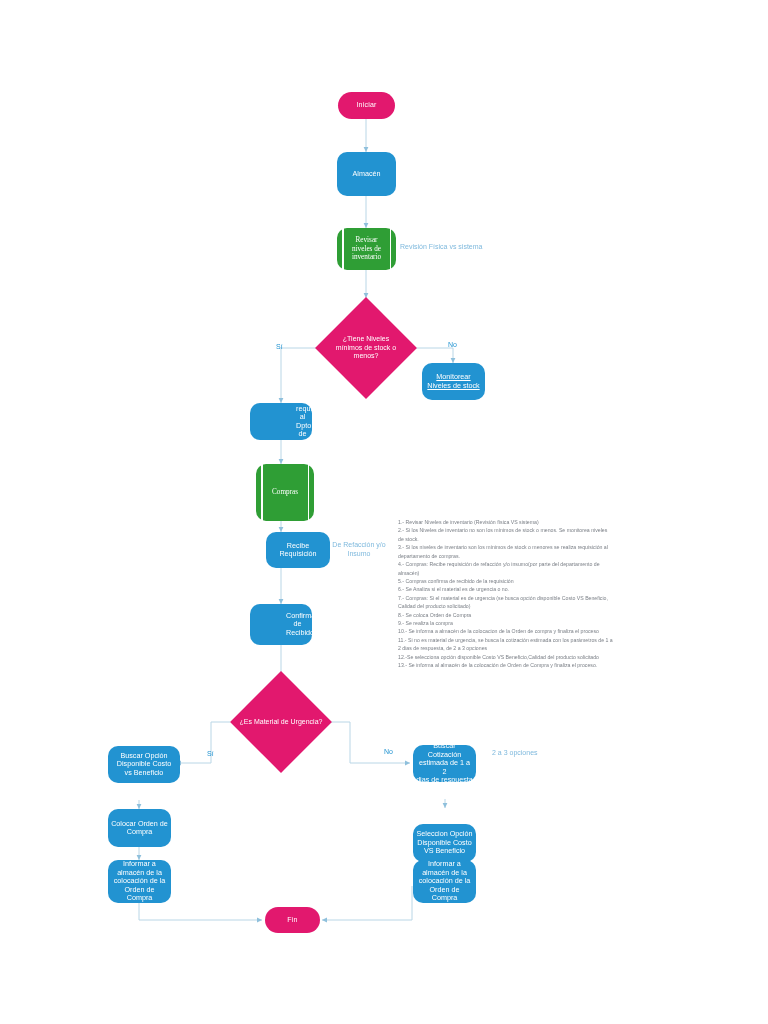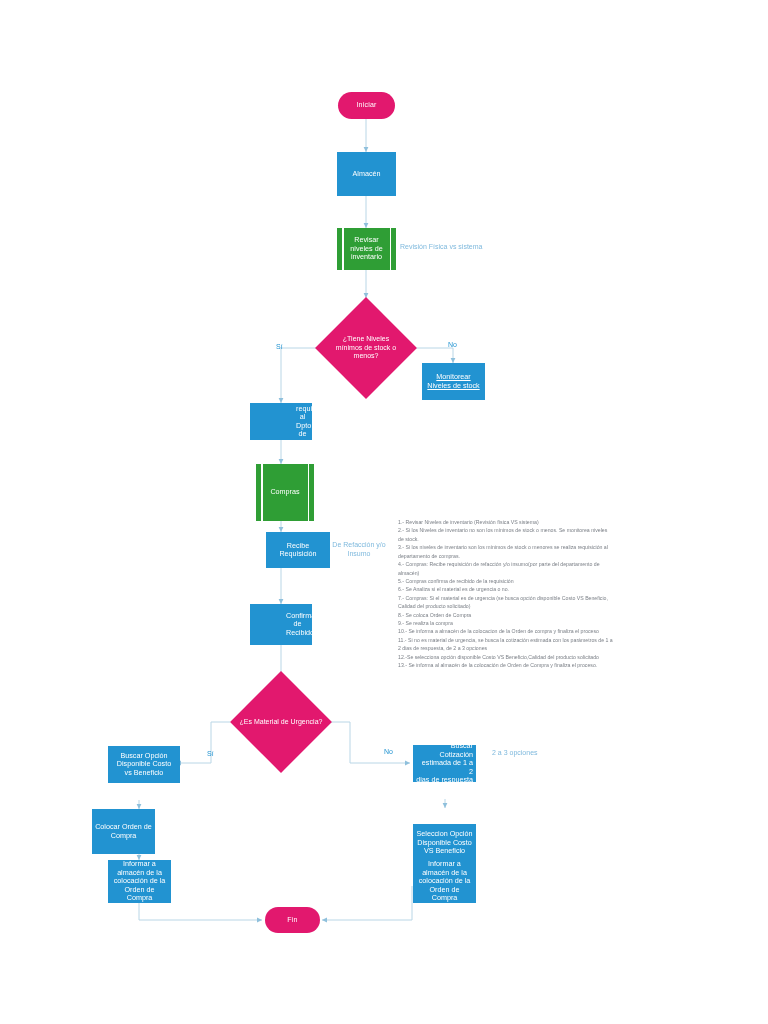--- a/index.html
+++ b/index.html
@@ -31,40 +31,42 @@
   .node {
     position: absolute;
     box-sizing: border-box;
     display: flex;
     align-items: center;
     justify-content: center;
     text-align: center;
     color: #ffffff;
     line-height: 1.18;
     padding: 2px 3px;
+    border-radius: 10px;
   }
   .node span {
     display: block;
     width: 100%;
     white-space: pre-line;
   }
   .terminator {
     background: #e2186e;
     border-radius: 999px;
     font-size: 7px;
     letter-spacing: 0.2px;
   }
   .process-blue {
     background: #2293d1;
     font-size: 7.2px;
   }
   .process-green {
     background: #2f9e35;
     font-size: 7.2px;
     position: absolute;
+    font-family: Liberation Serif, serif;
   }
   .process-green::before,
   .process-green::after {
     content: "";
     position: absolute;
     top: 0;
     bottom: 0;
     width: 1.5px;
     background: #ffffff;
   }
@@ -231,32 +233,32 @@
     <div class="dtext" style="left:-48%; width:196%; font-size:7px;">¿Es Material de Urgencia?</div>
   </div>
   <div class="edge-label" style="left:207px; top:750px;">Sí</div>
   <div class="edge-label" style="left:384px; top:748px;">No</div>
 
   <div class="node process-blue" style="left:108px; top:746px; width:72px; height:37px;justify-content:flex-end;">
     <span>Buscar Opción
 Disponible Costo
 vs Beneficio</span>
   </div>
-  <div class="node process-blue" style="left:92px; top:809px; width:63px; height:45px;">
+  <div class="node process-blue" style="left:108px; top:809px; width:63px; height:38px;">
     <span>Colocar Orden de
 Compra</span>
   </div>
   <div class="node process-blue" style="left:108px; top:860px; width:63px; height:43px;">
     <span>Informar a
 almacén de la
 colocación de la
 Orden de Compra</span>
   </div>
 
-  <div class="node process-blue" style="left:413px; top:745px; width:63px; height:37px;text-align:right;">
+  <div class="node process-blue" style="left:413px; top:745px; width:63px; height:37px;">
     <span>Buscar Cotización
 estimada  de 1 a 2
 dias de respuesta</span>
   </div>
   <div class="side-note" style="left:492px; top:749px; width:80px; text-align:left;">2 a 3 opciones</div>
 
   <div class="node process-blue" style="left:413px; top:808px; width:63px; height:38px;margin-top:16px;">
     <span>Seleccion Opción
 Disponible Costo
 VS Beneficio</span>

